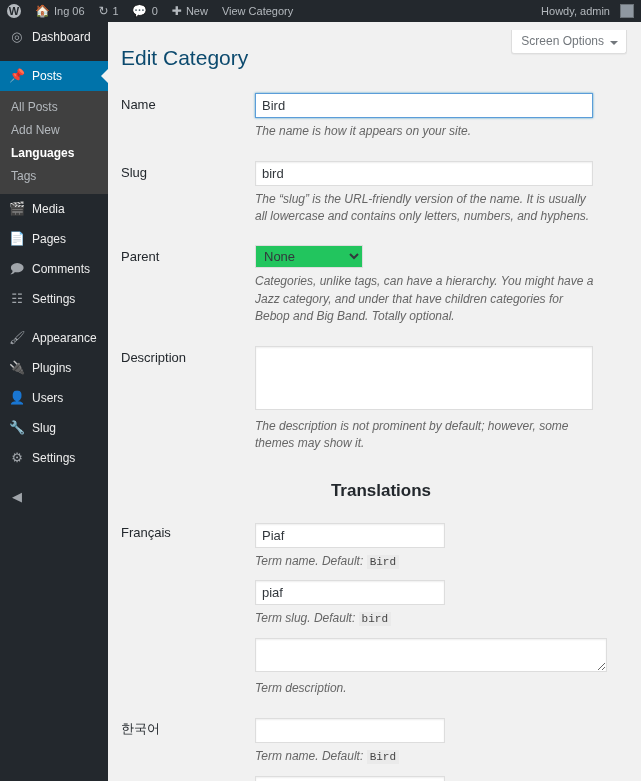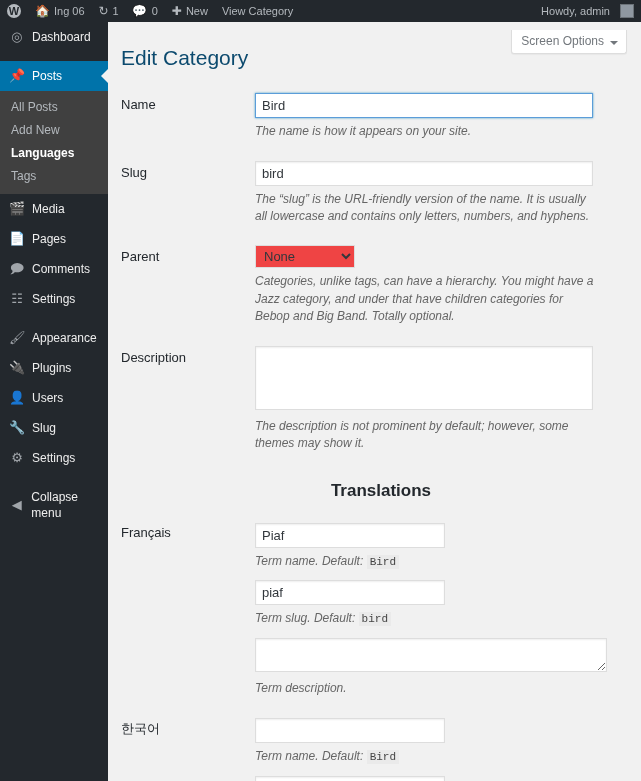--- a/index.html
+++ b/index.html
@@ -117,22 +117,22 @@
     box-shadow: inset 0 1px 2px rgba(0,0,0,.07);
     border-radius: 0;
     outline: none;
   }
   input.regular-text { width: 338px; }
   input.trans-text { width: 190px; }
   input.focused { border-color: #5b9dd9; box-shadow: 0 0 2px rgba(30,140,190,.8); }
   select.postform {
     font-family: "Liberation Sans", sans-serif;
     font-size: 13px; color: #32373c;
-    padding: 2px 4px; width: 100px;
-    border: 1px solid #ddd; background: #ef4444;
+    padding: 2px 4px; width: 108px;
+    border: 1px solid #ddd; background: #22c55e;
     border-radius: 0;
   }
   textarea.big-desc {
     width: 338px; height: 64px;
     border: 1px solid #ddd; background: #fff;
     box-shadow: inset 0 1px 2px rgba(0,0,0,.07);
     font-family: "Liberation Sans", sans-serif; font-size: 13px;
     padding: 4px 6px; resize: none; outline: none;
   }
   textarea.trans-desc {
@@ -249,21 +249,20 @@
     </div>
     <div class="menu-item">
       <span class="mi-icon">⚙</span>
       <span>Settings</span>
     </div>
 
     <div class="menu-sep"></div>
 
     <div class="menu-item">
       <span class="mi-icon">◀</span>
-      <span>Collapse menu</span>
     </div>
   </div>
 
   <div id="content">
 
     <div id="screen-meta-links">
       <div class="screen-options-btn">
         <span>Screen Options</span>
         <span class="caret"></span>
       </div>

